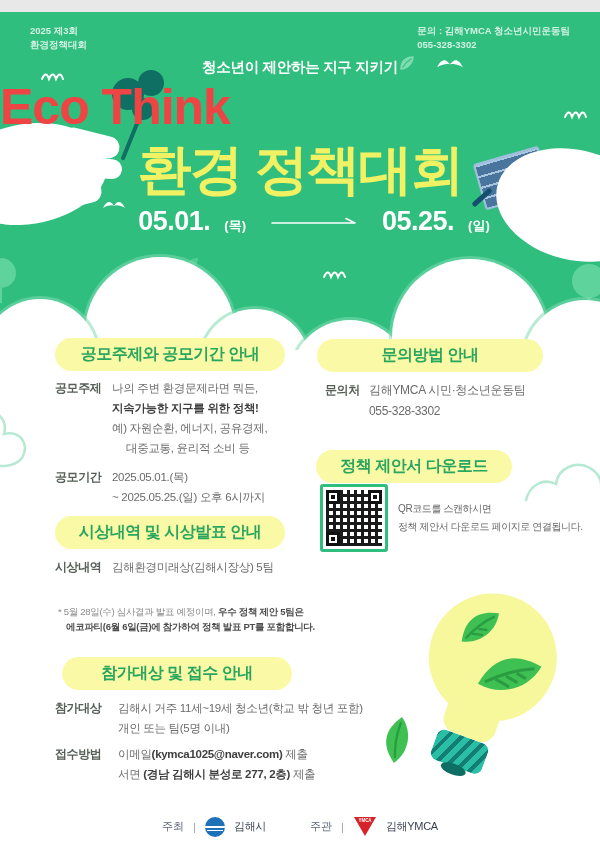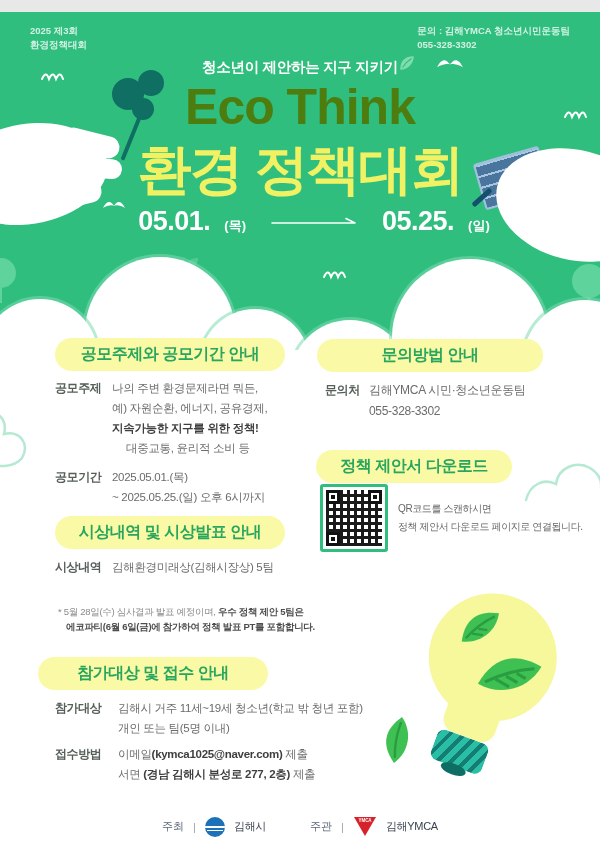--- a/index.html
+++ b/index.html
@@ -7,21 +7,21 @@
           font-family:"Liberation Sans","DejaVu Sans",sans-serif;-webkit-font-smoothing:antialiased}
   .abs{position:absolute}
 
   
   .header-bg{position:absolute;left:0;top:0;width:600px;height:345px;background:#2fbe7e}
   .corner{position:absolute;top:12px;font-size:9.5px;line-height:14px;color:rgba(255,255,255,.78);font-weight:700}
   .corner.left{left:30px;text-align:left}
   .corner.right{right:30px;}
   .subtitle{position:absolute;left:0;top:46px;width:600px;text-align:center;color:#fff;
             font-size:14.5px;font-weight:800;letter-spacing:-.3px}
-  .title-en{position:absolute;left:0;top:66px;width:600px;text-align:center;color:#4d7c0f;
+  .title-en{position:absolute;left:0;top:66px;width:600px;text-align:left;color:#ef4444;
             font-size:50px;font-weight:800;letter-spacing:-1px}
   .title-ko{position:absolute;left:0;top:122px;width:600px;text-align:center;color:#f1f164;
             font-size:54px;font-weight:900;letter-spacing:-2px}
   .dates{position:absolute;left:0;top:194px;width:600px;display:flex;justify-content:center;
          align-items:baseline;gap:14px;color:#fff;transform:translateX(14px)}
   .date-big{font-size:27px;font-weight:800;letter-spacing:-.5px}
   .date-day{font-size:13px;font-weight:700}
   .date-arrow{align-self:center;margin:0 10px}
 
   
@@ -184,22 +184,22 @@
     </svg>
 
   <div class="pill" style="left:55px;top:326px;width:230px">
     <span>공모주제와 공모기간 안내</span>
   </div>
 
   <div class="row" style="left:55px;top:366px">
     <div class="lbl" style="padding-top:2px">공모주제</div>
     <div class="txt">
       <div>나의 주변 환경문제라면 뭐든,</div>
+      <div style="font-weight:800;color:#3f3f3f">지속가능한 지구를 위한 정책!</div>
       <div>예) 자원순환, 에너지, 공유경제,</div>
-      <div style="font-weight:800;color:#3f3f3f">지속가능한 지구를 위한 정책!</div>
       <div class="indent">대중교통, 윤리적 소비 등</div>
     </div>
   </div>
 
   <div class="row" style="left:55px;top:455px">
     <div class="lbl" style="padding-top:2px">공모기간</div>
     <div class="txt">
       <div>2025.05.01.(목)</div>
       <div>~ 2025.05.25.(일) 오후 6시까지</div>
     </div>
@@ -211,21 +211,21 @@
 
   <div class="row" style="left:55px;top:545px">
     <div class="lbl" style="padding-top:2px">시상내역</div>
     <div class="txt">김해환경미래상(김해시장상) 5팀</div>
   </div>
   <div class="footnote" style="left:58px;top:592px">
     <div><span>* 5월 28일(수) 심사결과 발표 예정이며, </span><b>우수 정책 제안 5팀은</b></div>
     <div style="padding-left:8px"><b>에코파티(6월 6일(금)에 참가하여 정책 발표 PT를 포함합니다.</b></div>
   </div>
 
-  <div class="pill" style="left:38px;top:645px;width:230px">
+  <div class="pill" style="left:62px;top:645px;width:230px">
     <span>참가대상 및 접수 안내</span>
   </div>
 
   <div class="row" style="left:55px;top:686px">
     <div class="lbl" style="width:63px;padding-top:2px">참가대상</div>
     <div class="txt">
       <div>김해시 거주 11세~19세 청소년(학교 밖 청년 포함)</div>
       <div>개인 또는 팀(5명 이내)</div>
     </div>
   </div>

